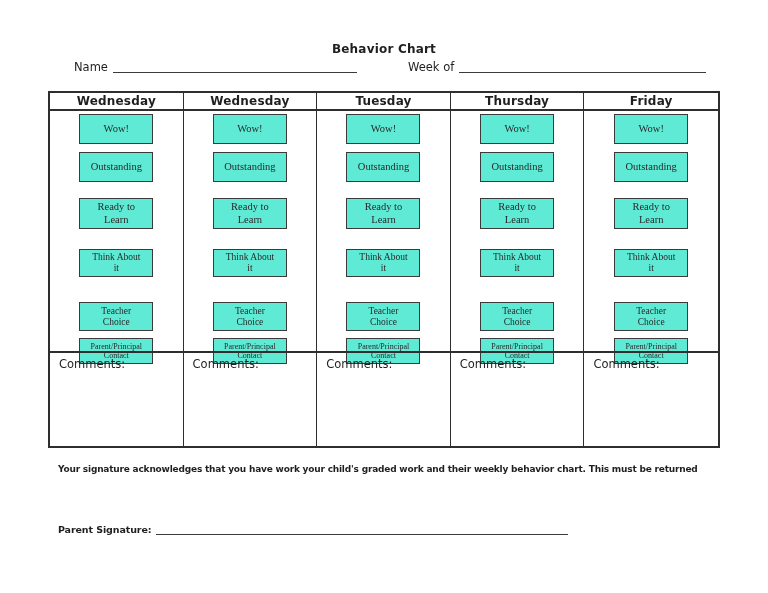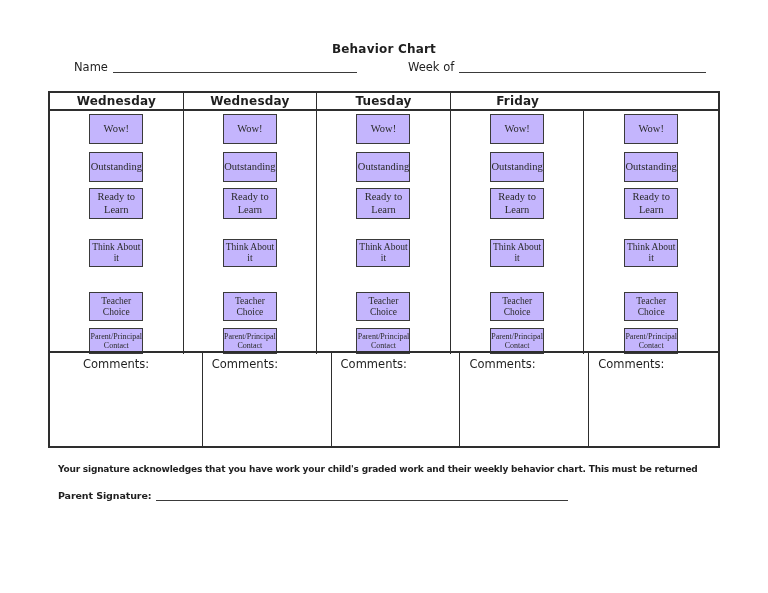--- a/index.html
+++ b/index.html
@@ -47,48 +47,48 @@
   }
   .day-cell:last-child{border-right:none;}
   .body-row{height:240px;}
   .body-cell{
     border-right:1.5px solid var(--border);
     display:flex;flex-direction:column;align-items:center;
     padding-top:3px;box-sizing:border-box;
   }
   .body-cell:last-child{border-right:none;}
   .level-box{
-    width:54px;box-sizing:border-box;
+    width:74px;box-sizing:border-box;
     border:1.5px solid #3a3a3a;
     display:flex;flex-direction:column;justify-content:center;align-items:center;
     text-align:center;
     font-family:"Liberation Serif", serif;
     color:#2a2a2a;line-height:1.15;
-    background:#c4b5fd;
+    background:#5eead4;
   }
   .level-box:nth-child(1){height:30px;font-size:10.5px;margin-bottom:8px;}
-  .level-box:nth-child(2){height:30px;font-size:10.5px;margin-bottom:6px;text-align:center;}
+  .level-box:nth-child(2){height:30px;font-size:10.5px;margin-bottom:16px;text-align:center;}
   .level-box:nth-child(3){height:31px;font-size:10.5px;margin-bottom:20px;}
   .level-box:nth-child(4){height:28px;font-size:9.5px;margin-bottom:25px;}
   .level-box:nth-child(5){height:29px;font-size:9.5px;margin-bottom:7px;}
   .level-box:nth-child(6){height:26px;font-size:8px;}
-  .comments-row{flex:1;border-top:2px solid var(--border);padding-left:24px;}
+  .comments-row{flex:1;border-top:2px solid var(--border);}
   .comments-cell{
     border-right:1.5px solid var(--border);
     padding:4px 0 0 9px;font-size:11.5px;box-sizing:border-box;
   }
   .comments-cell:last-child{border-right:none;}
   
   .note{
     position:absolute;left:58px;top:462px;width:700px;
     font-weight:bold;font-size:9px;letter-spacing:-.2px;line-height:15px;
   }
   .note div{white-space:nowrap;}
   .sig-row{
-    position:absolute;left:58px;top:490px;
+    position:absolute;left:58px;top:524px;
     font-weight:bold;font-size:9.5px;letter-spacing:-.1px;white-space:nowrap;
   }
   .sig-blank{width:412px;margin-left:5px;}
 </style>
 </head>
 <body>
 
 <div class="page">
 
   <div class="title">Behavior Chart</div>
@@ -99,20 +99,21 @@
 
   <div class="week-group">
     <span>Week of</span><span class="blank week-blank"></span>
   </div>
 
   <div class="chart-table">
     <div class="row header-row" id="days-row">
         <div class="day-cell">Wednesday</div>
         <div class="day-cell">Wednesday</div>
         <div class="day-cell">Tuesday</div>
+        <div class="day-cell">Thursday</div>
         <div class="day-cell">Friday</div>
       </div>
     <div class="row body-row" id="body-row">
         <div class="body-cell">
           <div class="level-box">
             <div>Wow!</div>
           </div>
           <div class="level-box">
             <div>Outstanding</div>
           </div>

